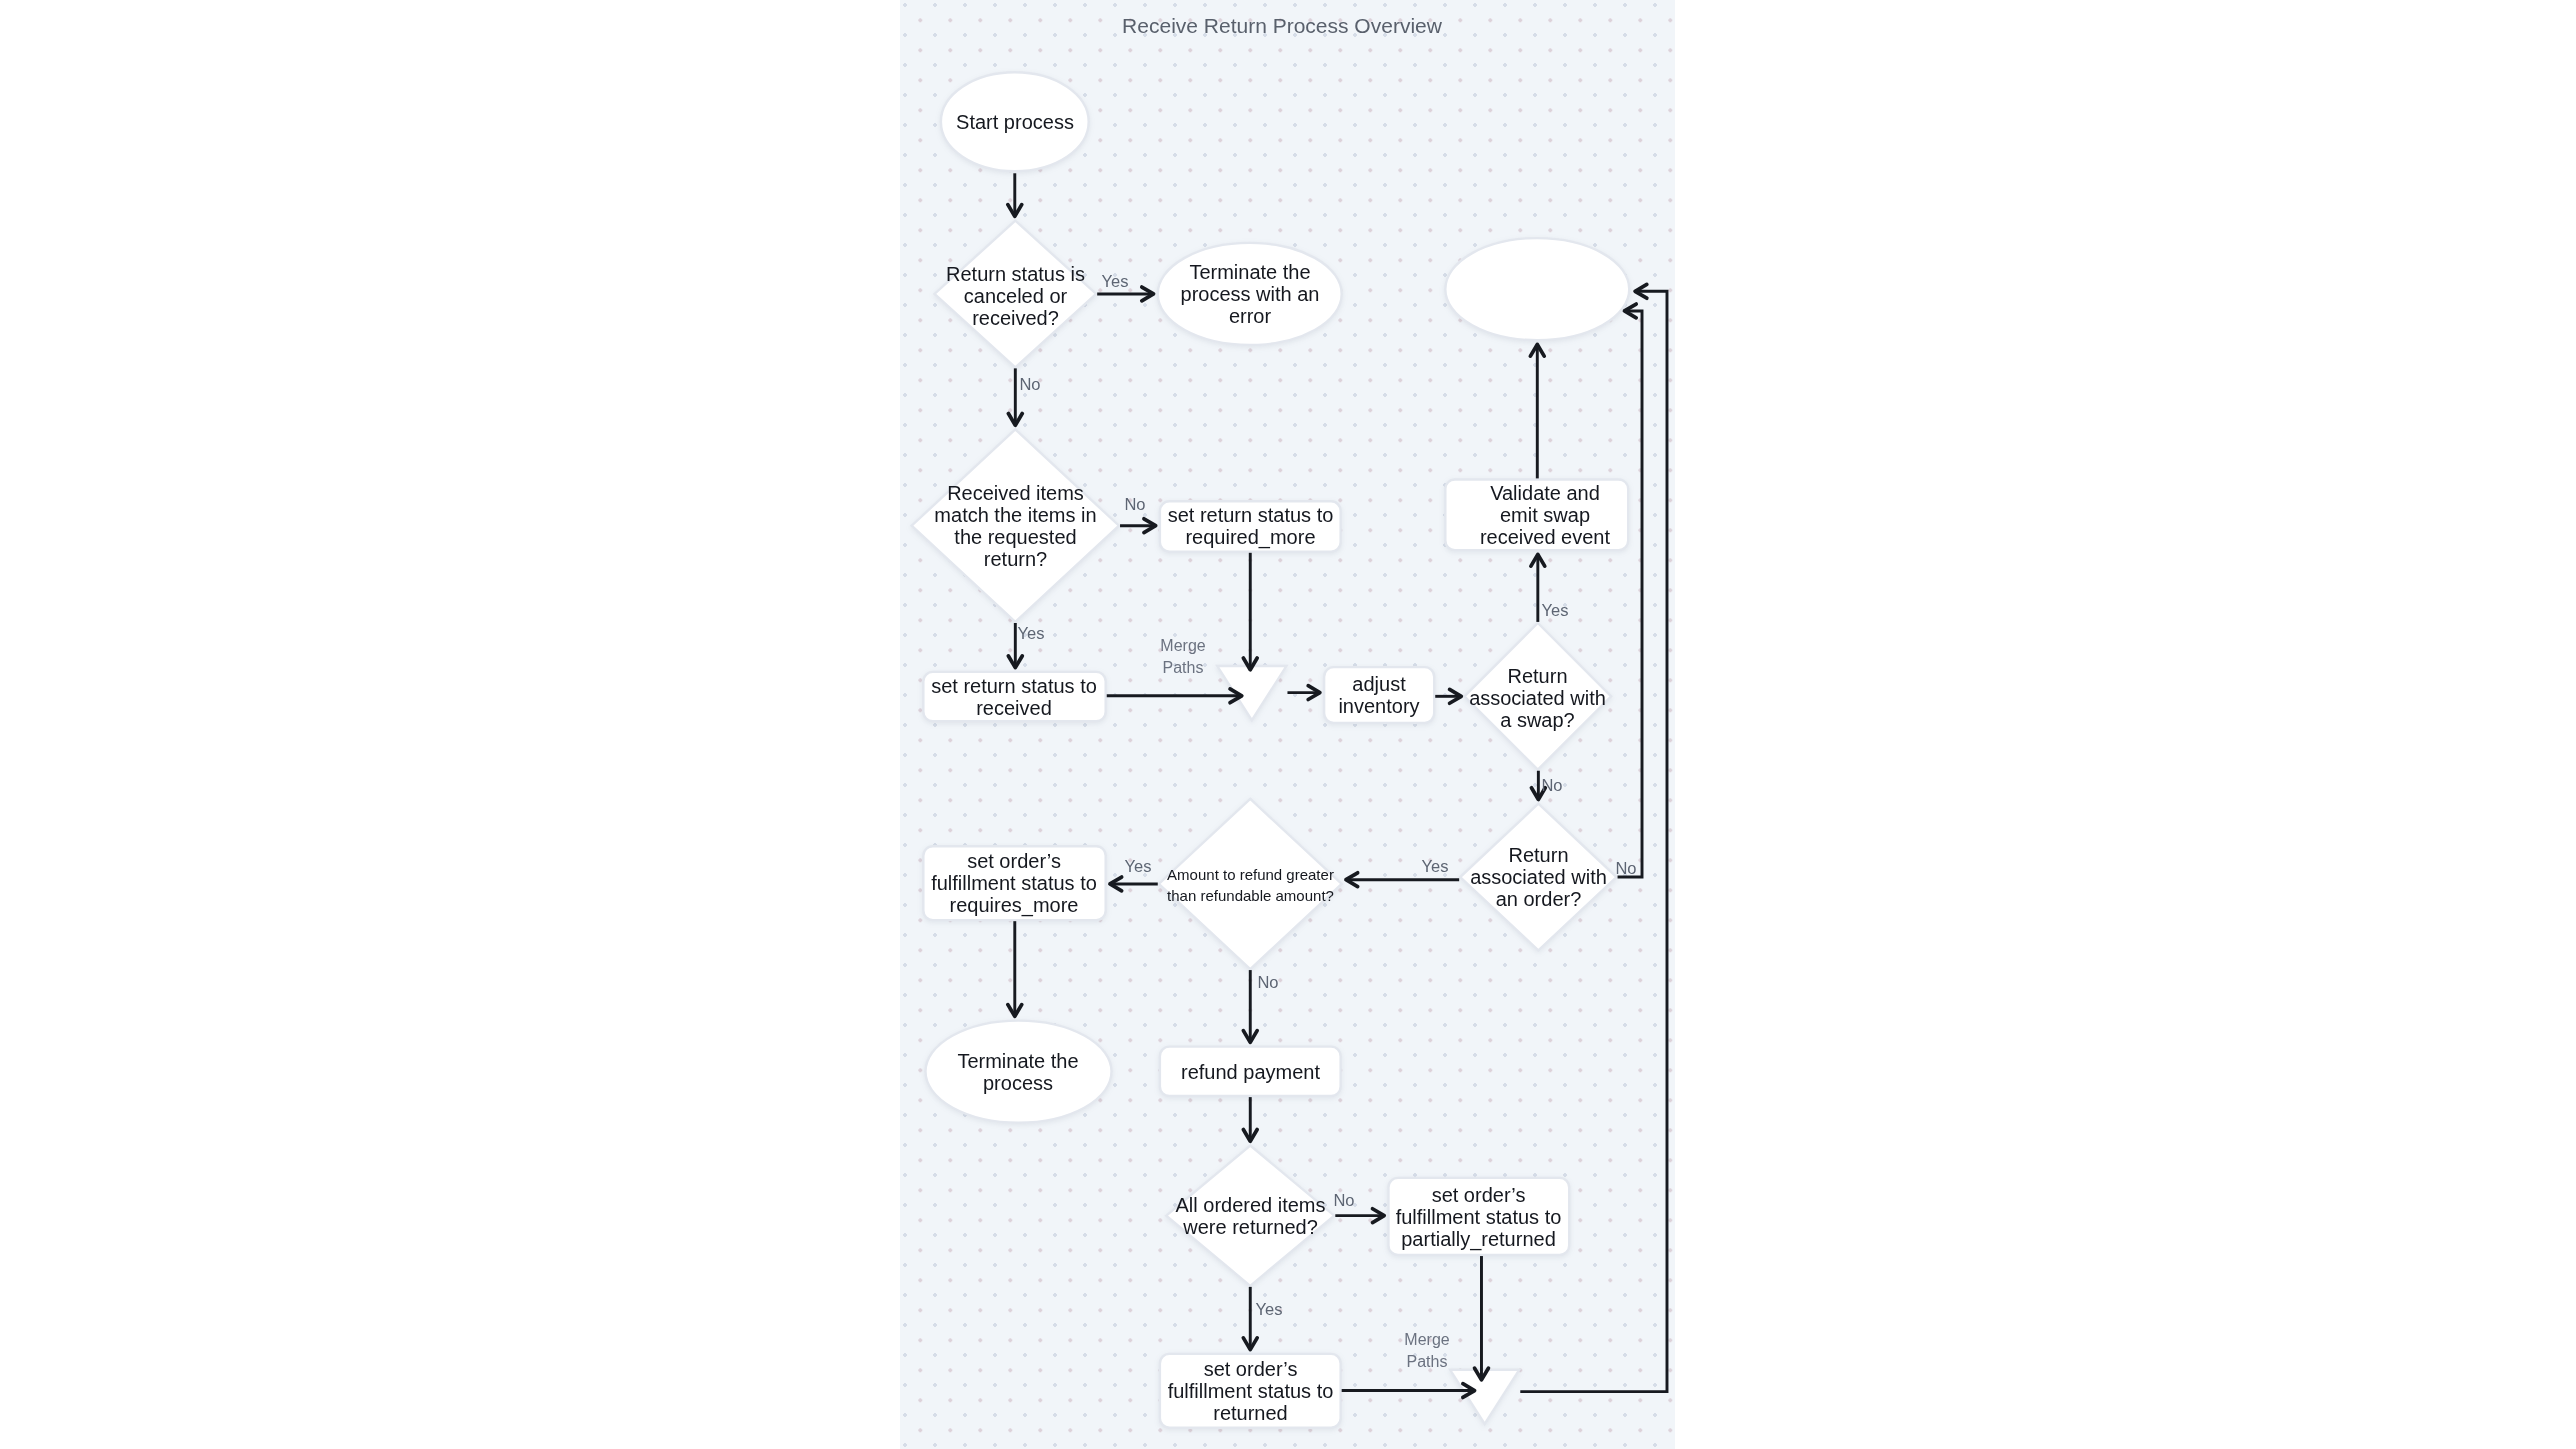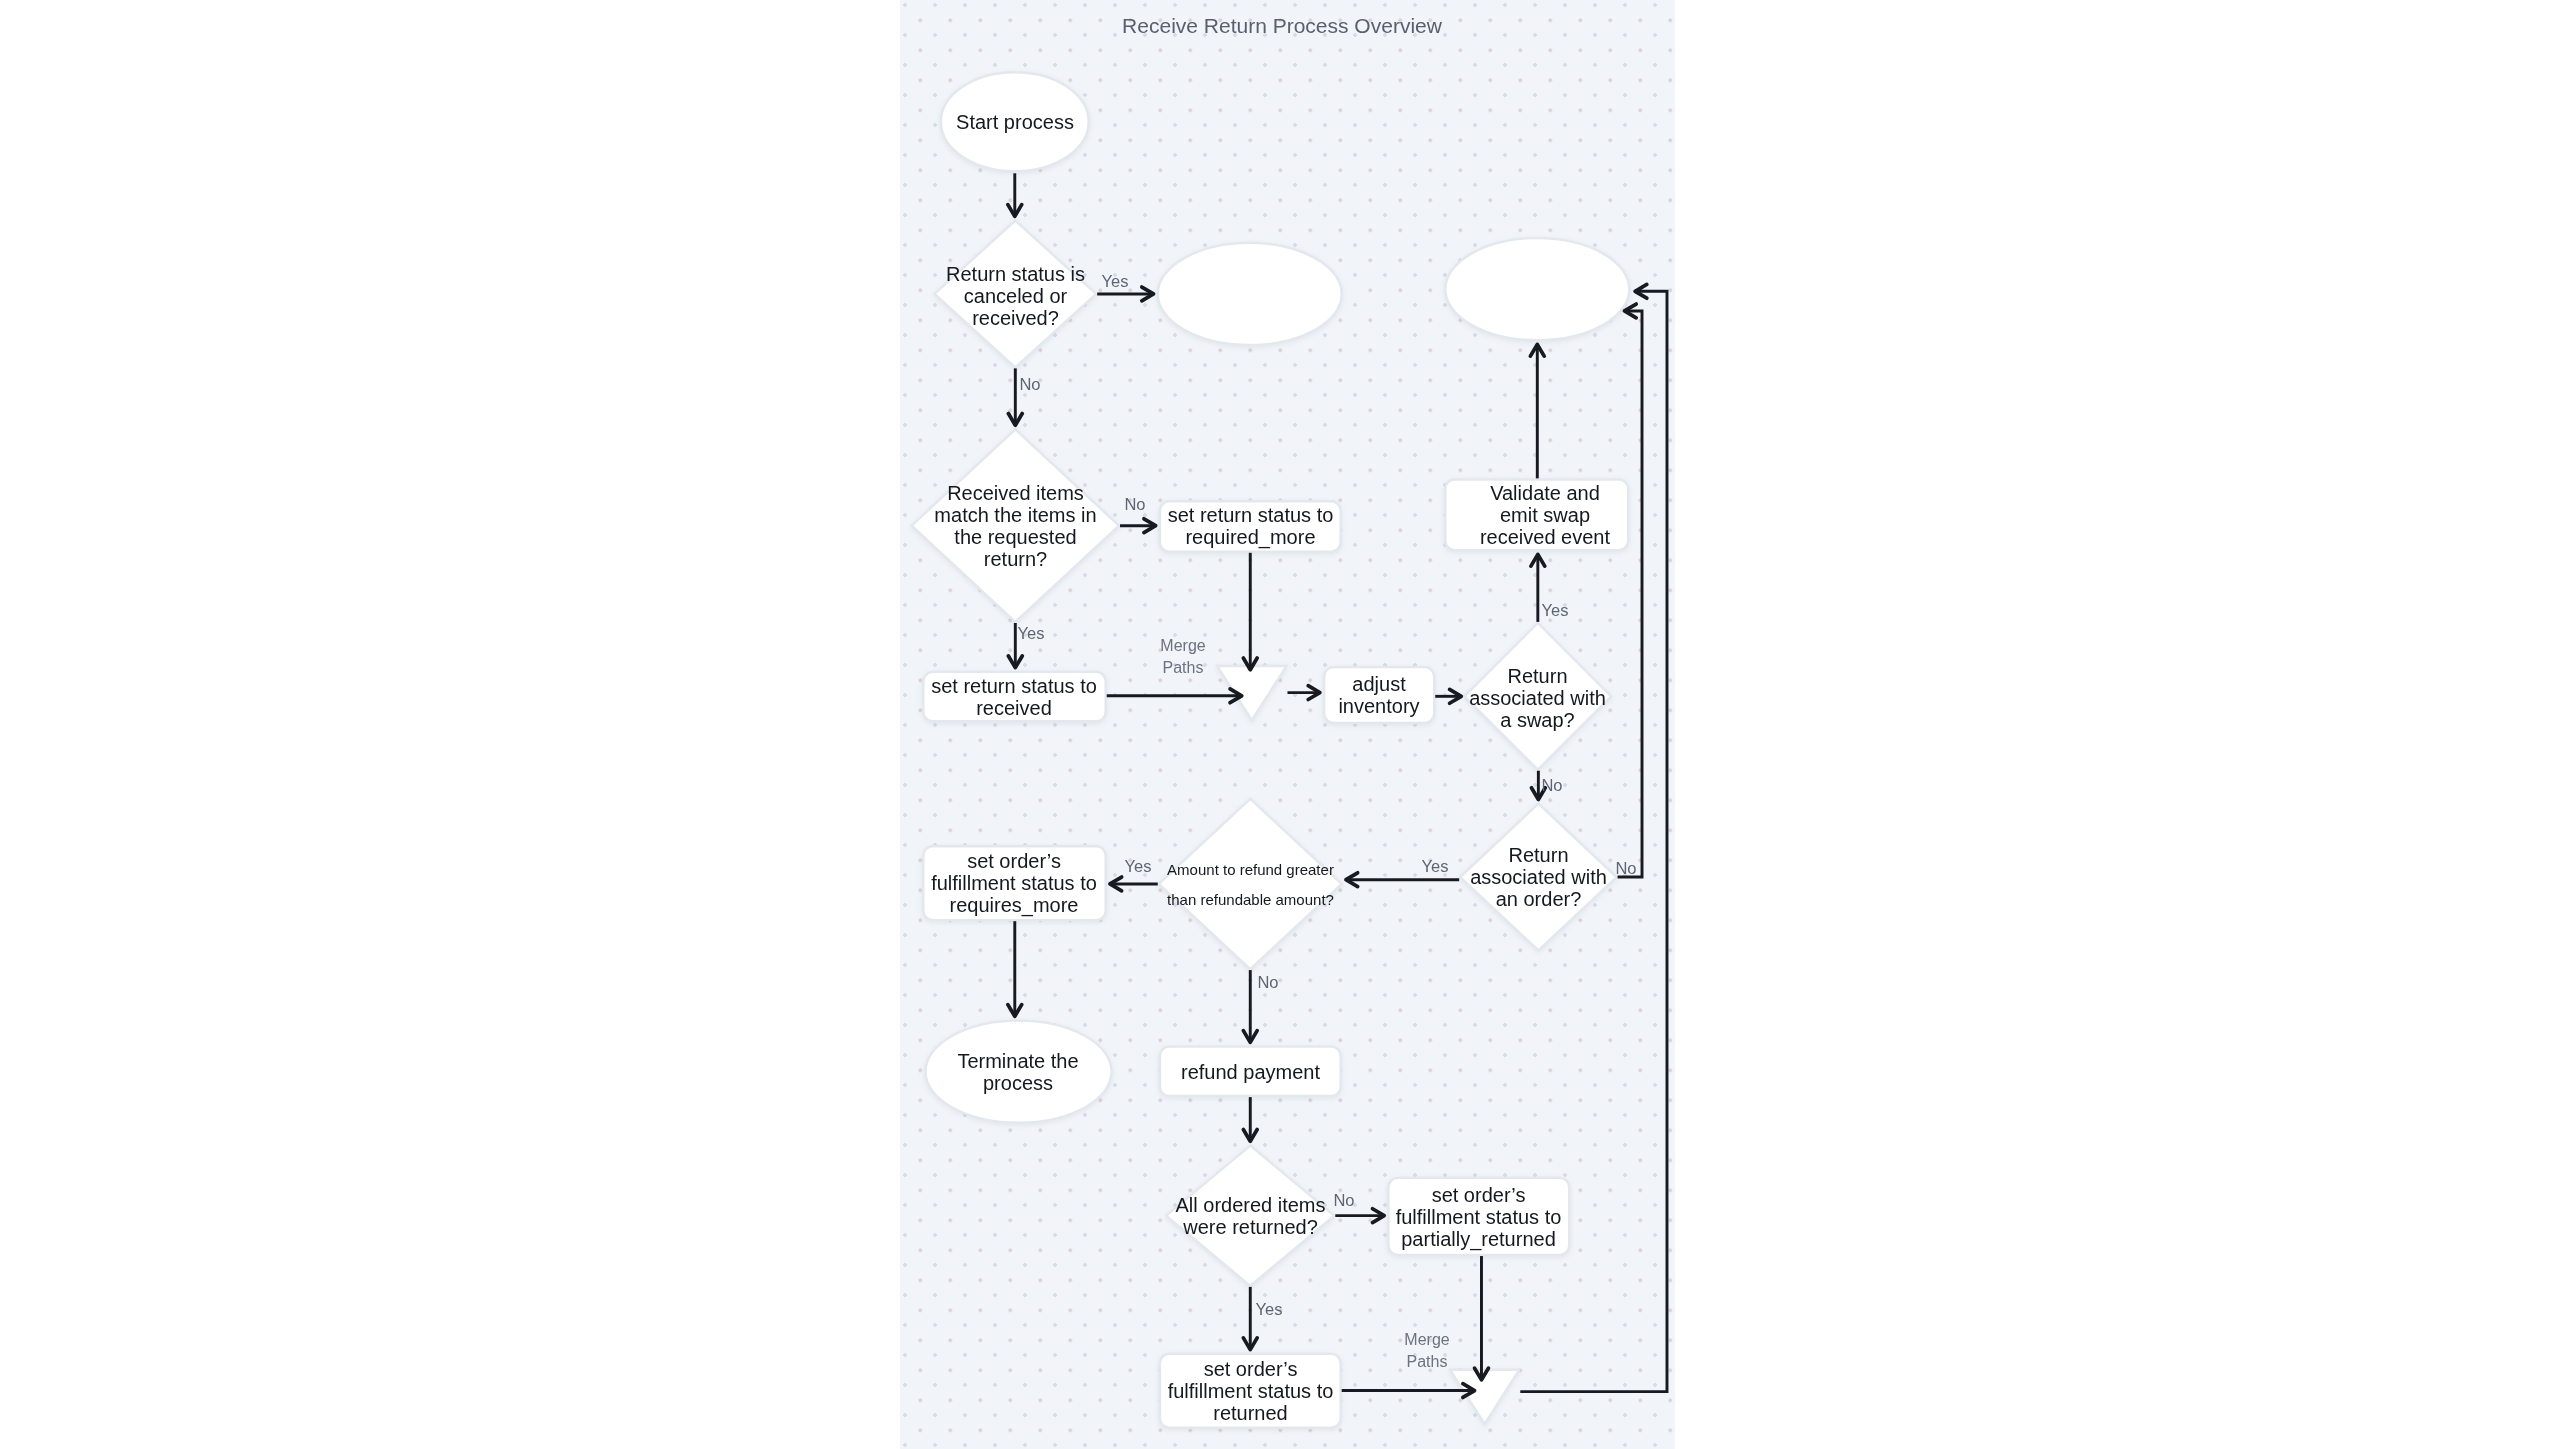--- a/index.html
+++ b/index.html
@@ -77,28 +77,29 @@
     <path class="edge" d="M2352 2064 L2352 2147" marker-end="url(#arw)"></path>
     <path class="edge" d="M2512 2287 L2604 2287" marker-end="url(#arw)"></path>
     <path class="edge" d="M2352 2421 L2352 2539" marker-end="url(#arw)"></path>
     <path class="edge" d="M2787 2363 L2787 2596" marker-end="url(#arw)"></path>
     <path class="edge" d="M2524 2616 L2774 2616" marker-end="url(#arw)"></path>
     <path class="edge" d="M2860 2618 L3136 2618 L3136 548 L3076 548" marker-end="url(#arw)"></path>
   </svg>
 
   <div class="nlabel" style="left:941px;top:72px;width:148px;height:99px;">Start process</div>
   <div class="nlabel" style="left:941px;top:248px;width:149px;height:96px;">Return status is canceled or received?</div>
+  <div class="nlabel" style="left:1158px;top:243px;width:184px;height:102px;">Terminate the process with an error</div>
   <div class="nlabel" style="left:928px;top:470px;width:175px;height:112px;">Received items match the items in the requested return?</div>
   <div class="nlabel" style="left:1160px;top:501px;width:181px;height:50px;">set return status to required_more</div>
   <div class="nlabel" style="left:923px;top:672px;width:182px;height:49px;">set return status to received</div>
   <div class="nlabel" style="left:1324px;top:667px;width:110px;height:56px;">adjust inventory</div>
   <div class="nlabel" style="left:1462px;top:650px;width:151px;height:96px;">Return associated with a swap?</div>
   <div class="nlabel" style="left:1462px;top:479px;width:149px;height:71px;margin-left:8.5px;">Validate and emit swap received event</div>
   <div class="nlabel" style="left:1459px;top:829px;width:159px;height:96px;">Return associated with an order?</div>
-  <div class="nlabel" style="left:1159px;top:826px;width:183px;height:117px;font-size:15px;line-height:30px;">Amount to refund greater than refundable amount?</div>
+  <div class="nlabel" style="left:1159px;top:826px;width:183px;height:117px;font-size:15px;line-height:21px;">Amount to refund greater than refundable amount?</div>
   <div class="nlabel" style="left:923px;top:846px;width:182px;height:74px;">set order’s fulfillment status to requires_more</div>
   <div class="nlabel" style="left:925px;top:1021px;width:186px;height:102px;">Terminate the process</div>
   <div class="nlabel" style="left:1160px;top:1047px;width:181px;height:49px;">refund payment</div>
   <div class="nlabel" style="left:1171px;top:1168px;width:159px;height:96px;">All ordered items were returned?</div>
   <div class="nlabel" style="left:1388px;top:1178px;width:181px;height:77px;">set order’s fulfillment status to partially_returned</div>
   <div class="nlabel" style="left:1160px;top:1354px;width:181px;height:74px;">set order’s fulfillment status to returned</div>
 
   <div class="elabel" style="left:1115px;top:281px;">Yes</div>
   <div class="elabel" style="left:1030px;top:384px;">No</div>
   <div class="elabel" style="left:1135px;top:504px;">No</div>

